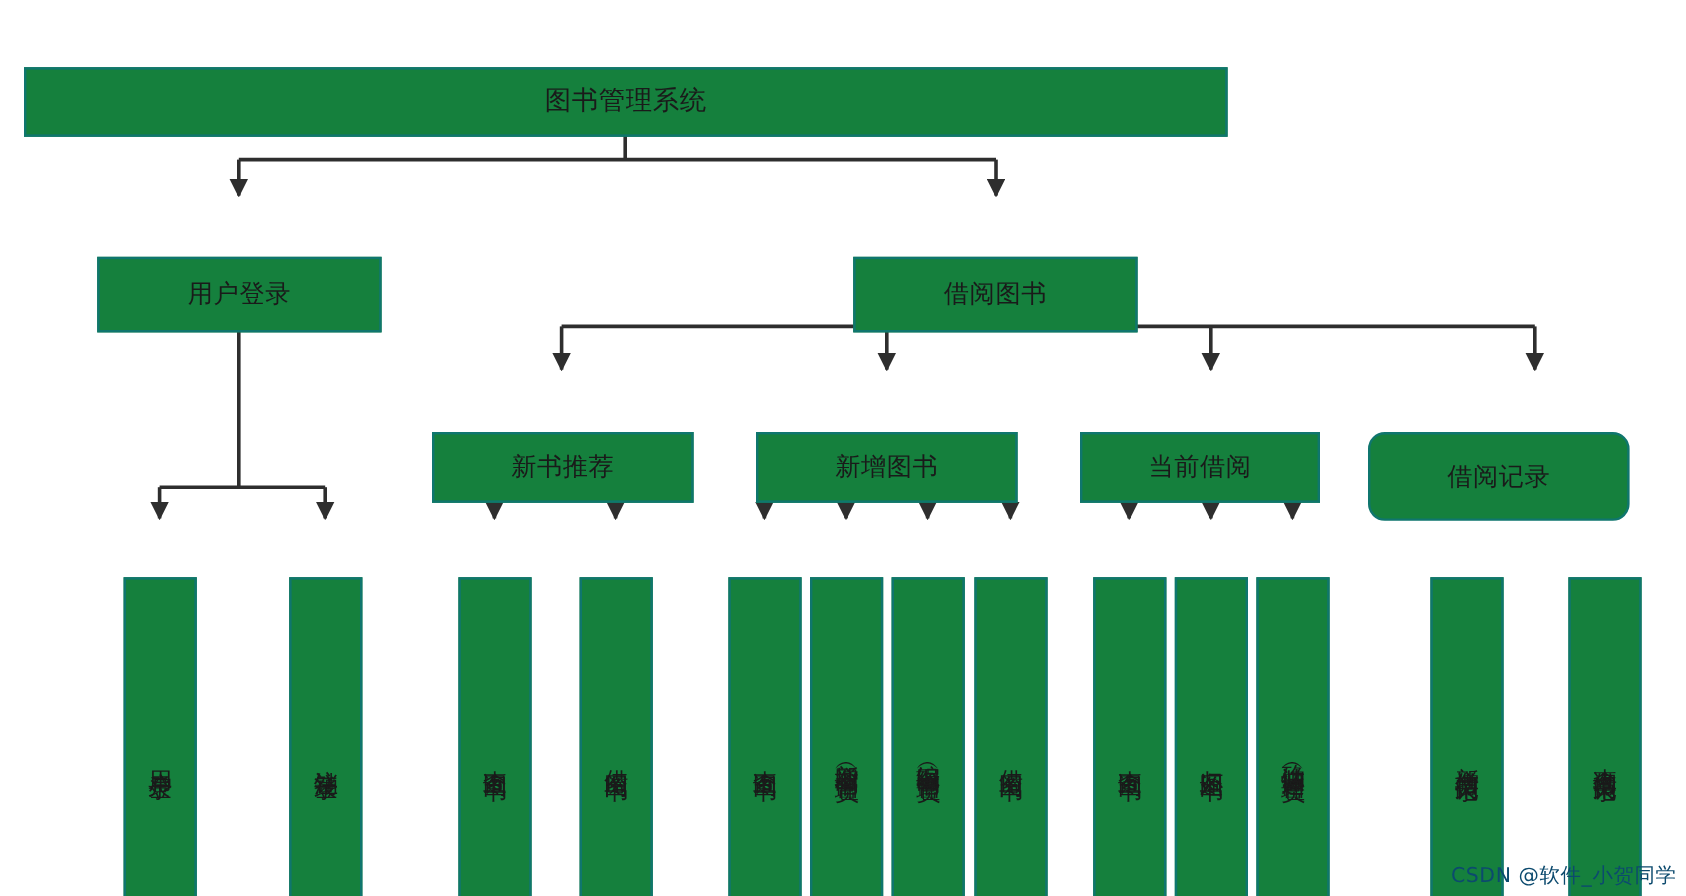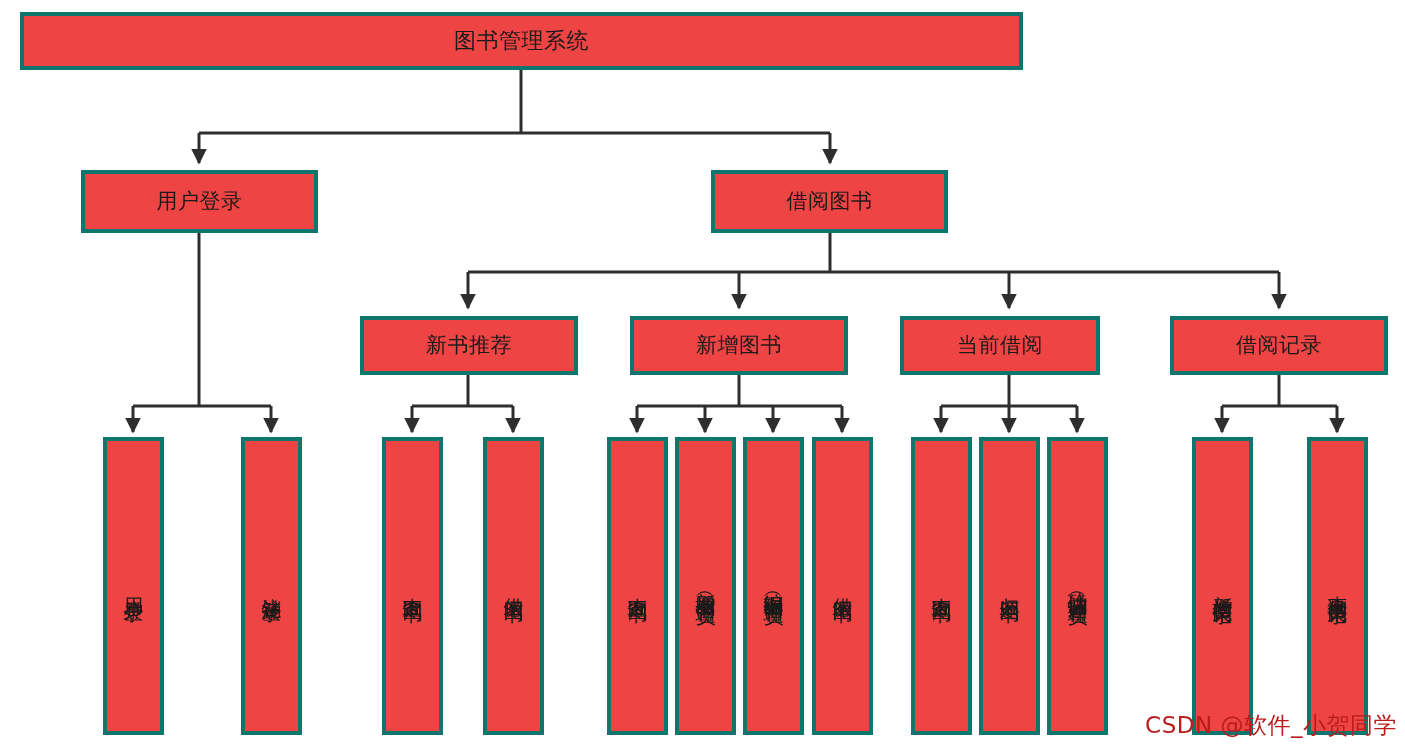--- a/index.html
+++ b/index.html
@@ -22,27 +22,28 @@
     position: absolute;
     left: 0;
     top: 0;
     width: 1405px;
     height: 747px;
     pointer-events: none;
   }
   .node {
     position: absolute;
     box-sizing: border-box;
-    background: #ef4444;
-    border: 4px solid #0f766e;
+    background: #15803d;
+    border: 2px solid #0f766e;
     display: flex;
     align-items: center;
     justify-content: center;
     color: #1a1a1a;
     z-index: 2;
+    margin-top: 44px;
   }
   .node-label {
     display: block;
     text-align: center;
     line-height: 1.18;
     letter-spacing: 0.5px;
   }
   
   .node.h .node-label {
     font-size: 21px;
@@ -61,22 +62,22 @@
     font-size: 20px;
     line-height: 1.06;
     letter-spacing: 2px;
     white-space: nowrap;
     max-height: 100%;
   }
   .watermark {
     position: absolute;
     right: 8px;
     bottom: 6px;
-    font-size: 23px;
-    color: #b91c1c;
+    font-size: 17px;
+    color: #0c4a6e;
     white-space: nowrap;
     z-index: 5;
     letter-spacing: 0.5px;
   }
 </style>
 </head>
 <body>
 
 <div id="canvas">
 
@@ -147,21 +148,21 @@
   </div>
 
   <div class="node h level2" style="left:630px; top:316px; width:218px; height:59px;">
     <span class="node-label">新增图书</span>
   </div>
 
   <div class="node h level2" style="left:900px; top:316px; width:200px; height:59px;">
     <span class="node-label">当前借阅</span>
   </div>
 
-  <div class="node h level2" style="left:1170px; top:316px; width:218px; height:59px;">
+  <div class="node h level2" style="left:1140px; top:316px; width:218px; height:74px;border-radius:14px;">
     <span class="node-label">借阅记录</span>
   </div>
 
   <div class="node v leaf" style="left:103px; top:437px; width:61px; height:298px;">
     <span class="node-label">用户登录</span>
   </div>
 
   <div class="node v leaf" style="left:241px; top:437px; width:61px; height:298px;">
     <span class="node-label">注销登录</span>
   </div>

